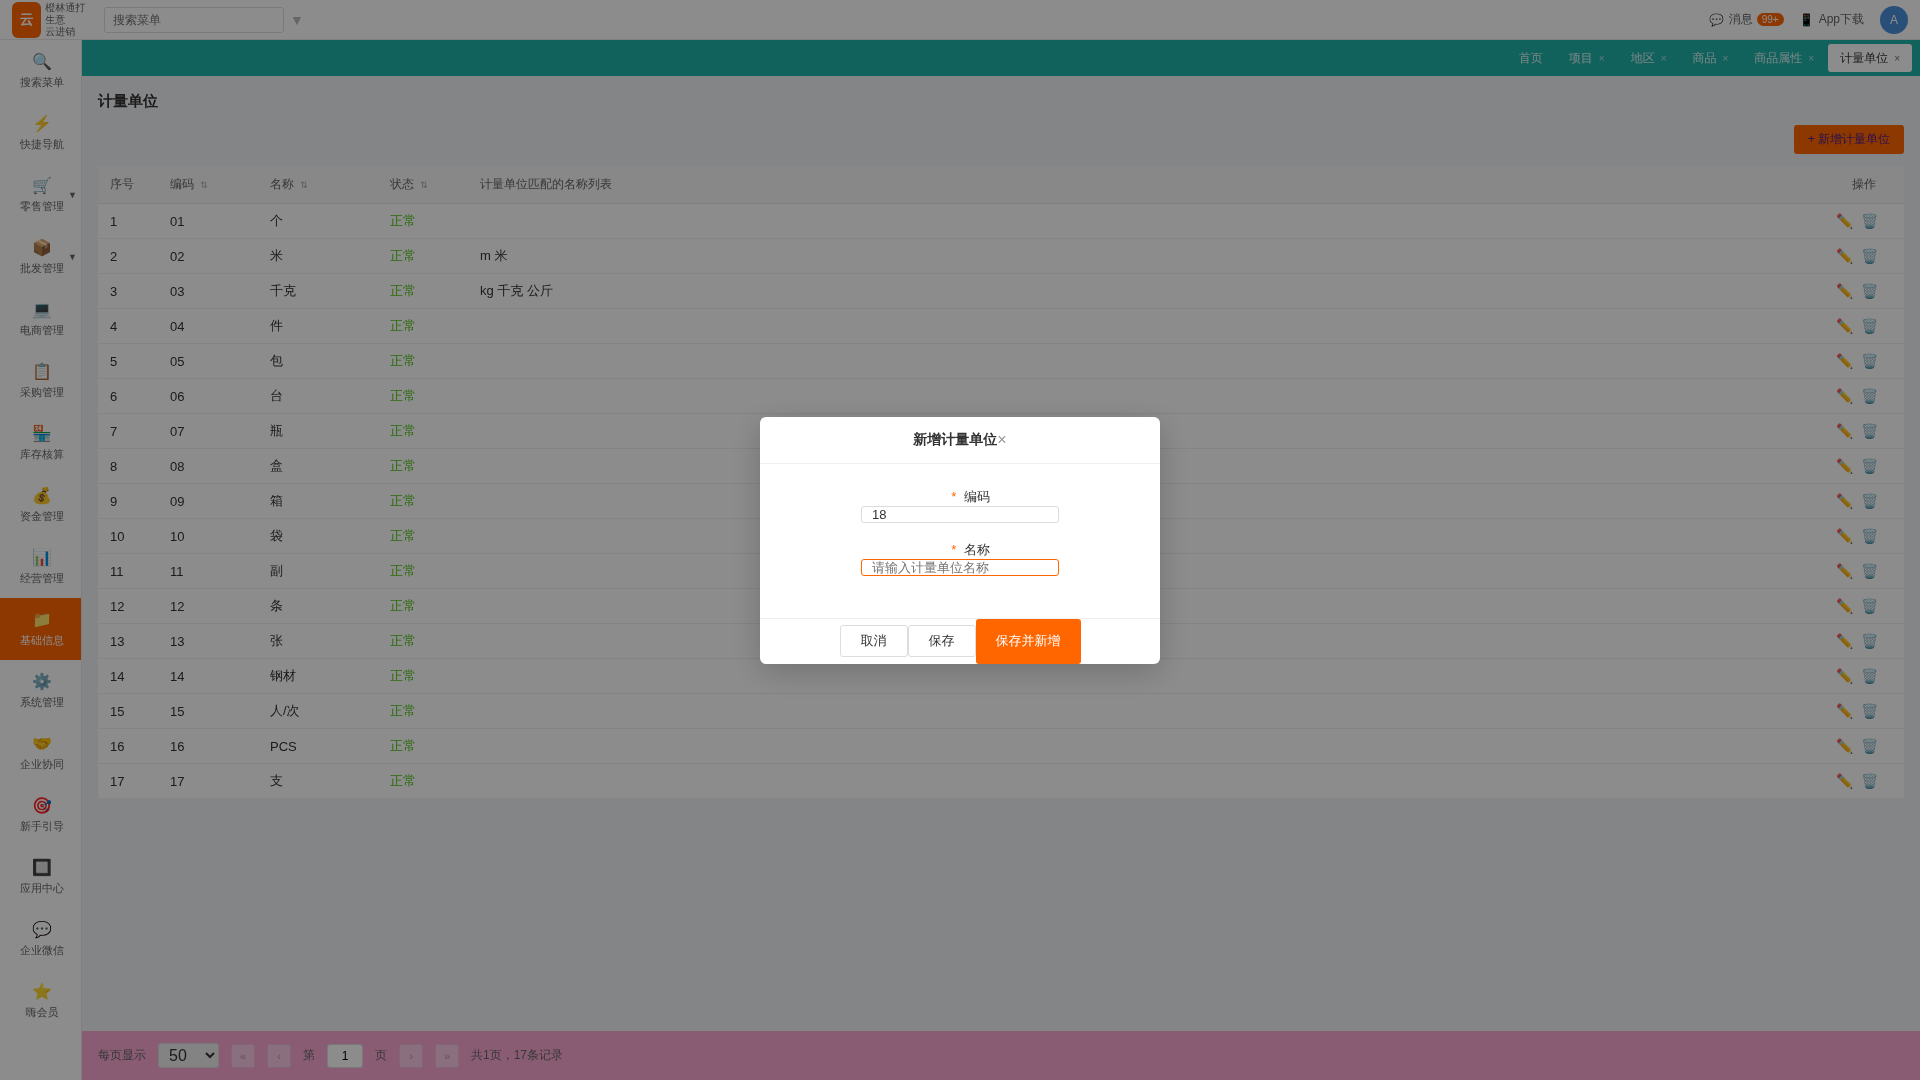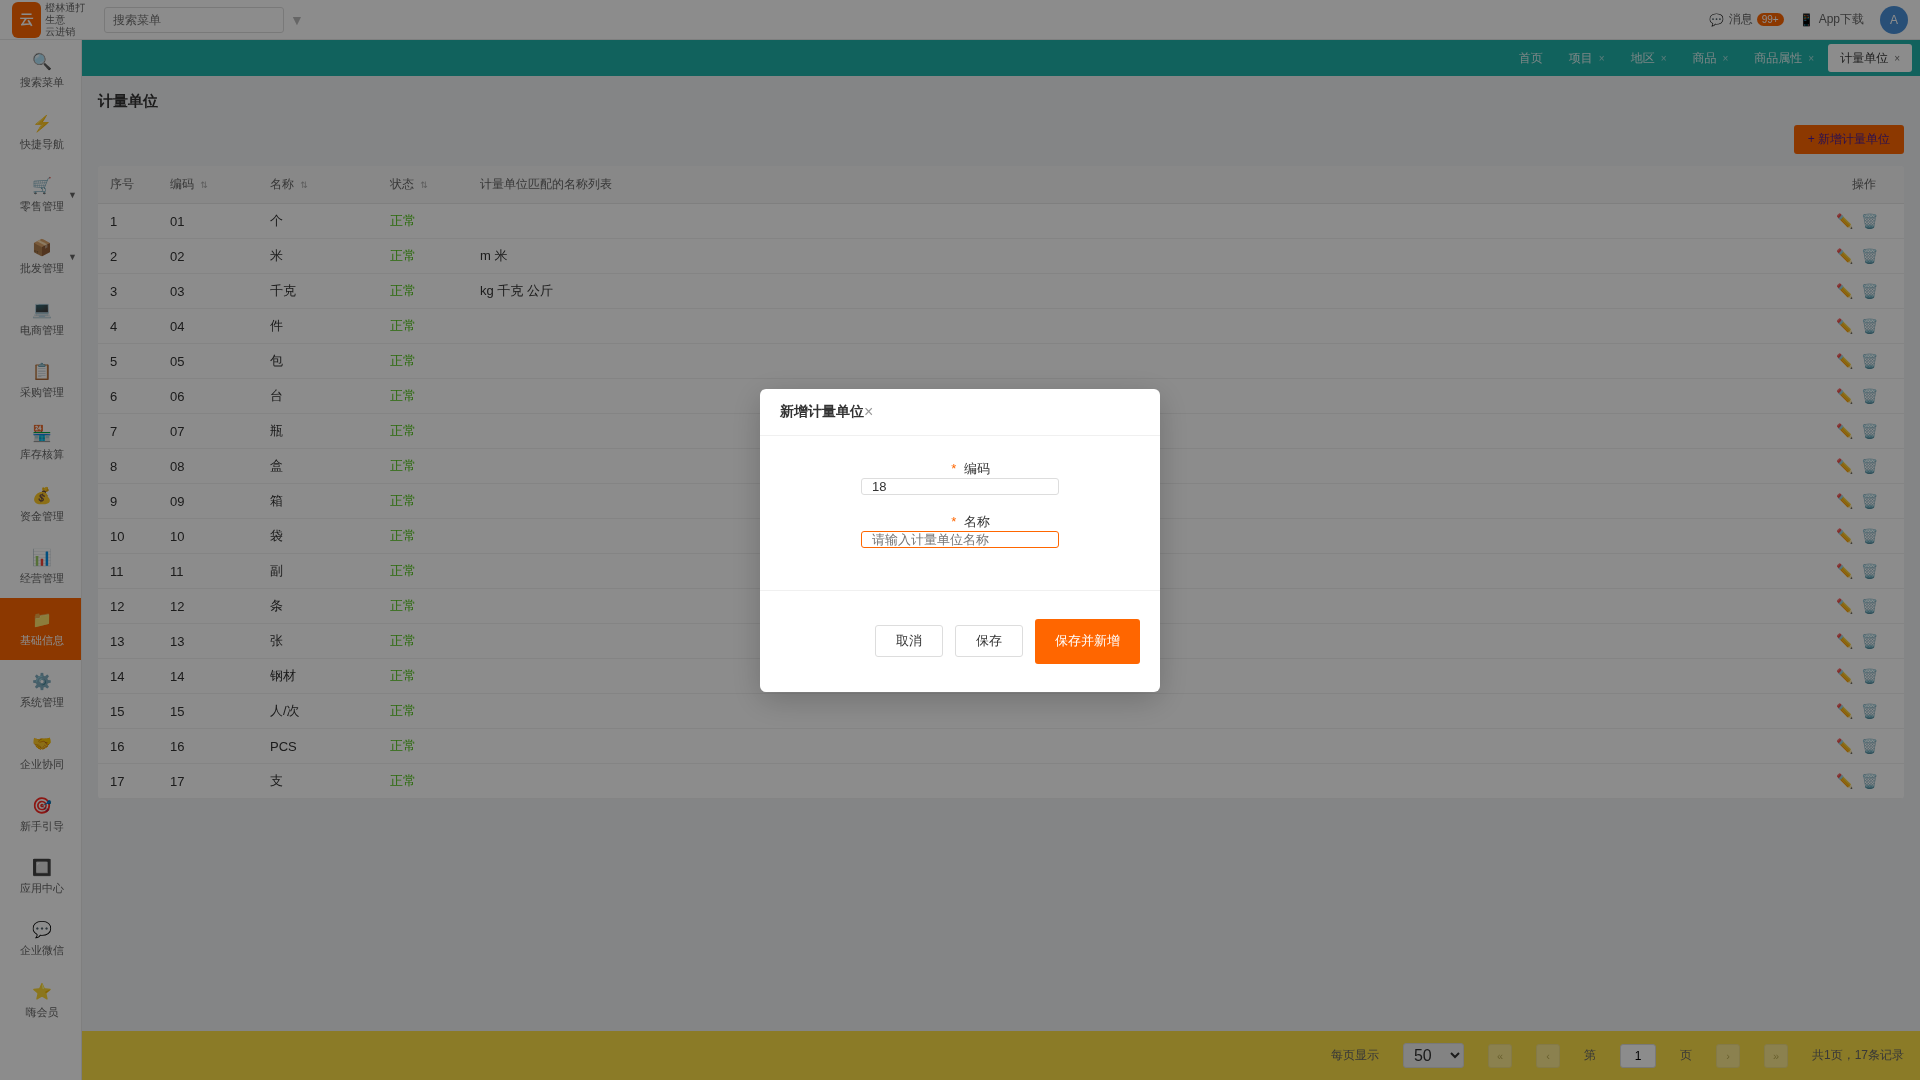--- a/index.html
+++ b/index.html
@@ -53,39 +53,39 @@
     table { width: 100%; border-collapse: collapse; }
     thead tr { background: #f7f7f7; }
     th { padding: 10px 12px; text-align: left; font-size: 12px; color: #666; font-weight: normal; border-bottom: 1px solid #e8e8e8; white-space: nowrap; }
     th .sort-icon { display: inline-block; margin-left: 3px; font-size: 9px; color: #aaa; }
     td { padding: 8px 12px; font-size: 13px; border-bottom: 1px solid #f0f0f0; color: #333; }
     .status-normal { color: #52c41a; }
     .action-icons { display: flex; gap: 8px; align-items: center; }
     .action-icon { color: #aaa; cursor: pointer; font-size: 14px; }
 
     
-    .pagination { display: flex; align-items: center; justify-content: flex-end; padding: 12px 16px; background: #fde047; gap: 24px; font-size: 12px; color: #666; }
+    .pagination { display: flex; align-items: center; padding: 12px 16px; background: #f9a8d4; gap: 12px; font-size: 12px; color: #666; }
     .page-size-select { border: 1px solid #ddd; border-radius: 3px; padding: 2px 6px; font-size: 16px; color: #333; }
     .page-btn { width: 24px; height: 24px; border: 1px solid #ddd; background: #fff; border-radius: 3px; cursor: pointer; display: flex; align-items: center; justify-content: center; font-size: 11px; color: #666; }
     .page-btn.disabled { opacity: 0.4; cursor: not-allowed; }
     .page-input { width: 36px; height: 24px; border: 1px solid #ddd; border-radius: 3px; text-align: center; font-size: 12px; }
 
     
     .modal-overlay { position: fixed; top: 0; left: 0; width: 1920px; height: 1080px; background: rgba(0,0,0,0.45); z-index: 1000; display: flex; align-items: center; justify-content: center; }
     .modal { background: #fff; border-radius: 6px; width: 400px; box-shadow: 0 8px 32px rgba(0,0,0,0.2); }
-    .modal-header { display: flex; align-items: center; justify-content: flex-start; padding: 14px 20px; border-bottom: 1px solid #f0f0f0; }
+    .modal-header { display: flex; align-items: center; justify-content: center; padding: 14px 20px; border-bottom: 1px solid #f0f0f0; }
     .modal-title { font-size: 14px; font-weight: bold; color: #333; }
     .modal-close { cursor: pointer; color: #999; font-size: 16px; }
     .modal-body { padding: 24px 20px; }
     .form-row { display: flex; align-items: center; margin-bottom: 18px; flex-direction: column; }
     .form-label { width: 60px; text-align: right; font-size: 13px; color: #333; }
     .form-required { color: #f60; margin-right: 4px; }
     .form-input { flex: 1; height: 32px; border: 1px solid #ddd; border-radius: 3px; padding: 0 10px; font-size: 13px; color: #333; outline: none; }
     .form-input.active-border { border-color: #f60; }
-    .modal-footer { display: flex; align-items: center; justify-content: flex-end; padding: 28px 20px; border-top: 1px solid #f0f0f0; gap: 12px; }
+    .modal-footer { display: flex; align-items: center; justify-content: center; padding: 0 20px; border-top: 1px solid #f0f0f0; }
     .btn-cancel { height: 32px; padding: 0 20px; border: 1px solid #ddd; background: #fff; border-radius: 3px; font-size: 13px; color: #333; cursor: pointer; }
     .btn-save { height: 32px; padding: 0 20px; border: 1px solid #ddd; background: #fff; border-radius: 3px; font-size: 13px; color: #333; cursor: pointer; }
     .btn-save-new { height: 45px; padding: 0 20px; border: none; background: #f60; border-radius: 3px; font-size: 13px; color: #fff; cursor: pointer; }
 
     .col-seq { width: 60px; }
     .col-code { width: 100px; }
     .col-name { width: 120px; }
     .col-status { width: 90px; }
     .col-action { width: 80px; text-align: center; }
   </style>

